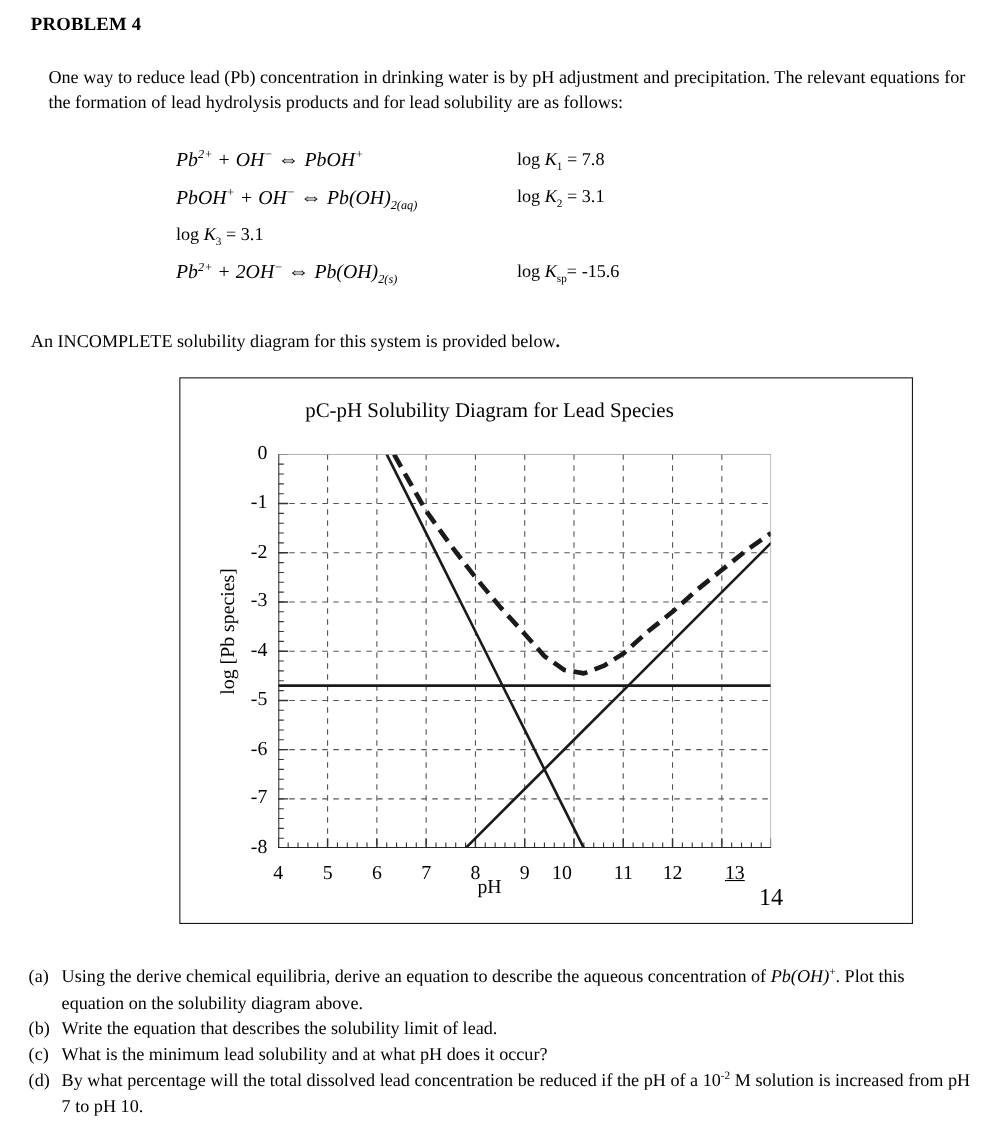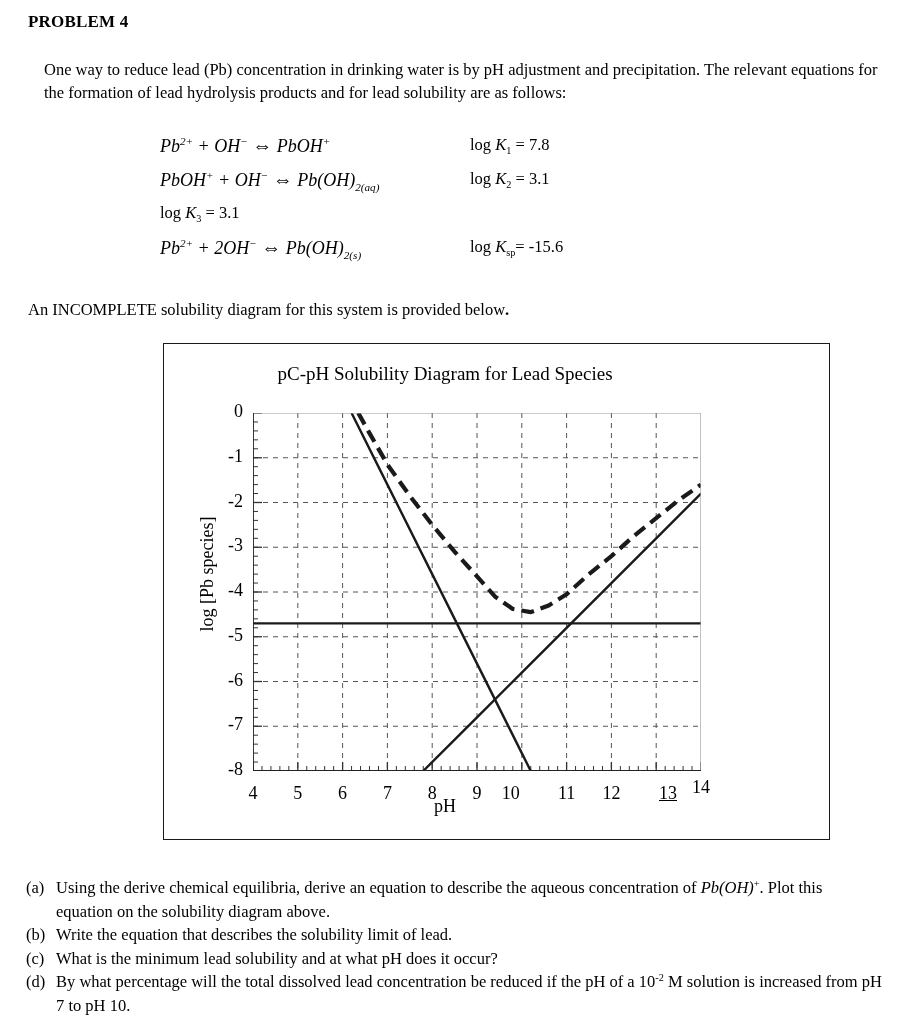--- a/index.html
+++ b/index.html
@@ -284,21 +284,21 @@
           <div style="position: absolute; left: -20px; top: 370px; width: 40px; text-align: center; font-size: 18px;">4</div>
           <div style="position: absolute; left: 24.8px; top: 370px; width: 40px; text-align: center; font-size: 18px;">5</div>
           <div style="position: absolute; left: 69.6px; top: 370px; width: 40px; text-align: center; font-size: 18px;">6</div>
           <div style="position: absolute; left: 114.4px; top: 370px; width: 40px; text-align: center; font-size: 18px;">7</div>
           <div style="position: absolute; left: 159.2px; top: 370px; width: 40px; text-align: center; font-size: 18px;">8</div>
           <div style="position: absolute; left: 204px; top: 370px; width: 40px; text-align: center; font-size: 18px;">9</div>
           <div style="position: absolute; left: 248.8px; top: 370px; width: 40px; font-size: 18px;">10</div>
           <div style="position: absolute; left: 293.6px; top: 370px; width: 40px; text-align: center; font-size: 18px;">11</div>
           <div style="position: absolute; left: 338.4px; top: 370px; width: 40px; text-align: center; font-size: 18px;">12</div>
           <div style="position: absolute; left: 395px; top: 370px; width: 40px; text-align: center; font-size: 18px; text-decoration: underline;">13</div>
-          <div style="position: absolute; left: 428px; top: 364px; width: 40px; text-align: center; font-size: 18px;">14</div>
+          <div style="position: absolute; left: 428px; top: 390px; width: 40px; text-align: center; font-size: 22px;">14</div>
         </div>
     </div>
 
     <div class="xlabel">pH</div>
   </div>
 
   <div class="qlist">
 
     <div class="qrow">
       <div class="qlab">(a)</div>

